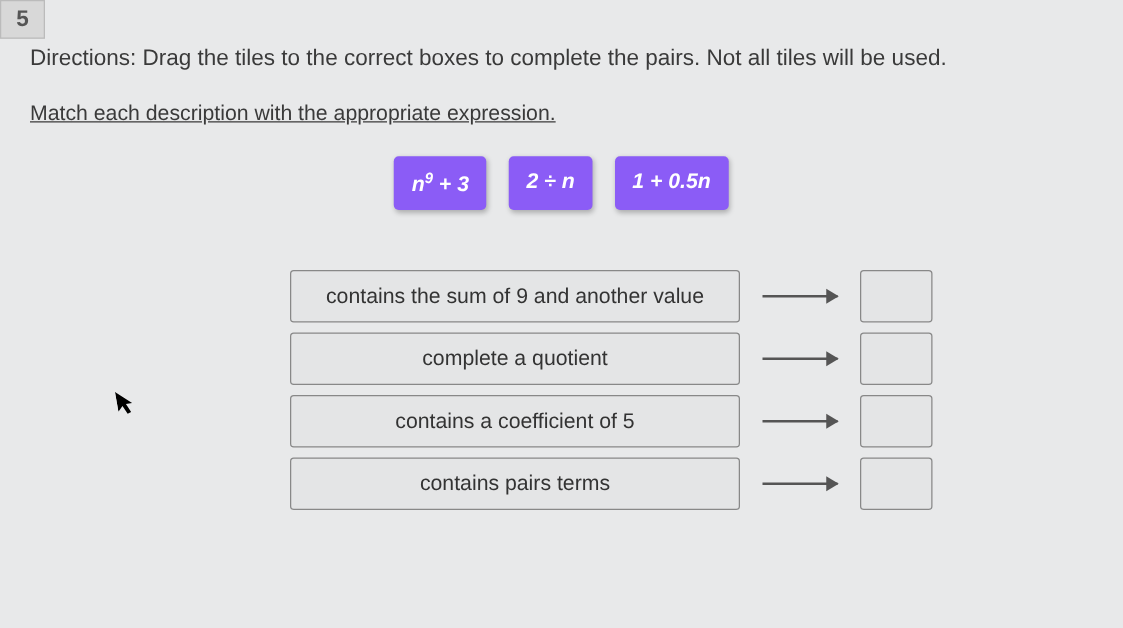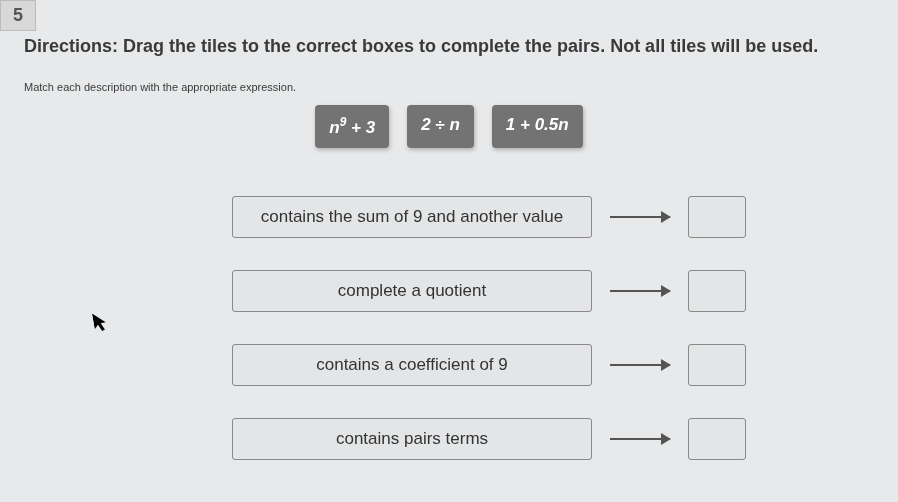--- a/index.html
+++ b/index.html
@@ -20,53 +20,54 @@
       padding: 4px 12px;
       font-size: 18px;
       font-weight: bold;
       color: #555;
     }
     .content {
       padding: 36px 24px 0 24px;
     }
     .directions {
       font-size: 18px;
-      font-weight: bold;
+      font-weight: normal;
       color: #3a3a3a;
       margin-bottom: 24px;
     }
     .instruction {
-      font-size: 11px;
+      font-size: 17px;
       color: #3a3a3a;
-      margin-bottom: 12px;
+      margin-bottom: 24px;
+      text-decoration: underline;
     }
     .tiles-row {
       display: flex;
       gap: 18px;
       justify-content: center;
       margin-bottom: 48px;
       padding: 0 10px;
     }
     .tile {
-      background: #737373;
+      background: #8b5cf6;
       color: #fff;
       padding: 10px 14px;
       border-radius: 4px;
       font-size: 17px;
       font-weight: bold;
       box-shadow: 1px 2px 4px rgba(0,0,0,0.25);
       cursor: grab;
       white-space: nowrap;
       font-style: italic;
     }
     .tile sup { font-size: 0.7em; }
     .matches {
       display: flex;
       flex-direction: column;
-      gap: 32px;
+      gap: 8px;
       align-items: center;
       padding-left: 80px;
     }
     .match-row {
       display: flex;
       align-items: center;
       gap: 18px;
     }
     .description-box {
       width: 360px;
@@ -129,21 +130,21 @@
       <div class="description-box">contains the sum of 9 and another value</div>
       <div class="arrow"></div>
       <div class="dropzone"></div>
     </div>
     <div class="match-row">
       <div class="description-box">complete a quotient</div>
       <div class="arrow"></div>
       <div class="dropzone"></div>
     </div>
     <div class="match-row">
-      <div class="description-box">contains a coefficient of 9</div>
+      <div class="description-box">contains a coefficient of 5</div>
       <div class="arrow"></div>
       <div class="dropzone"></div>
     </div>
     <div class="match-row">
       <div class="description-box">contains pairs terms</div>
       <div class="arrow"></div>
       <div class="dropzone"></div>
     </div>
   </div>
 </div>

